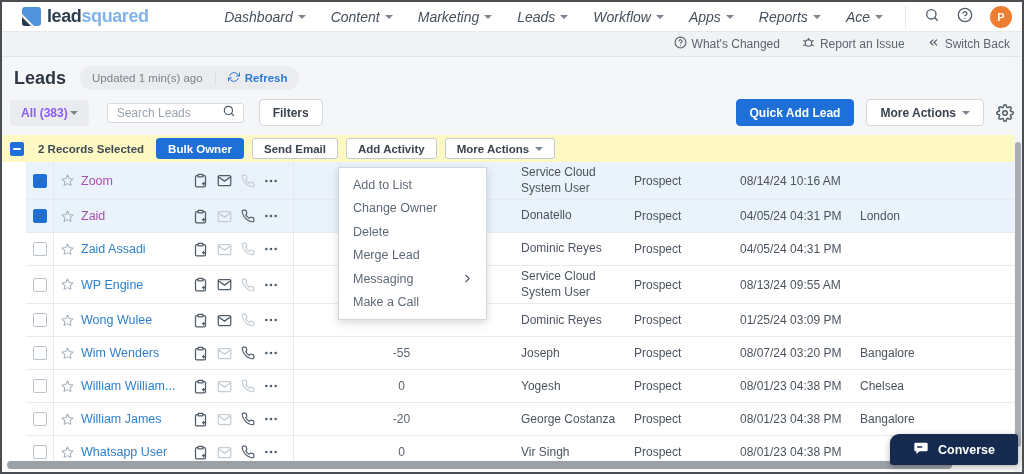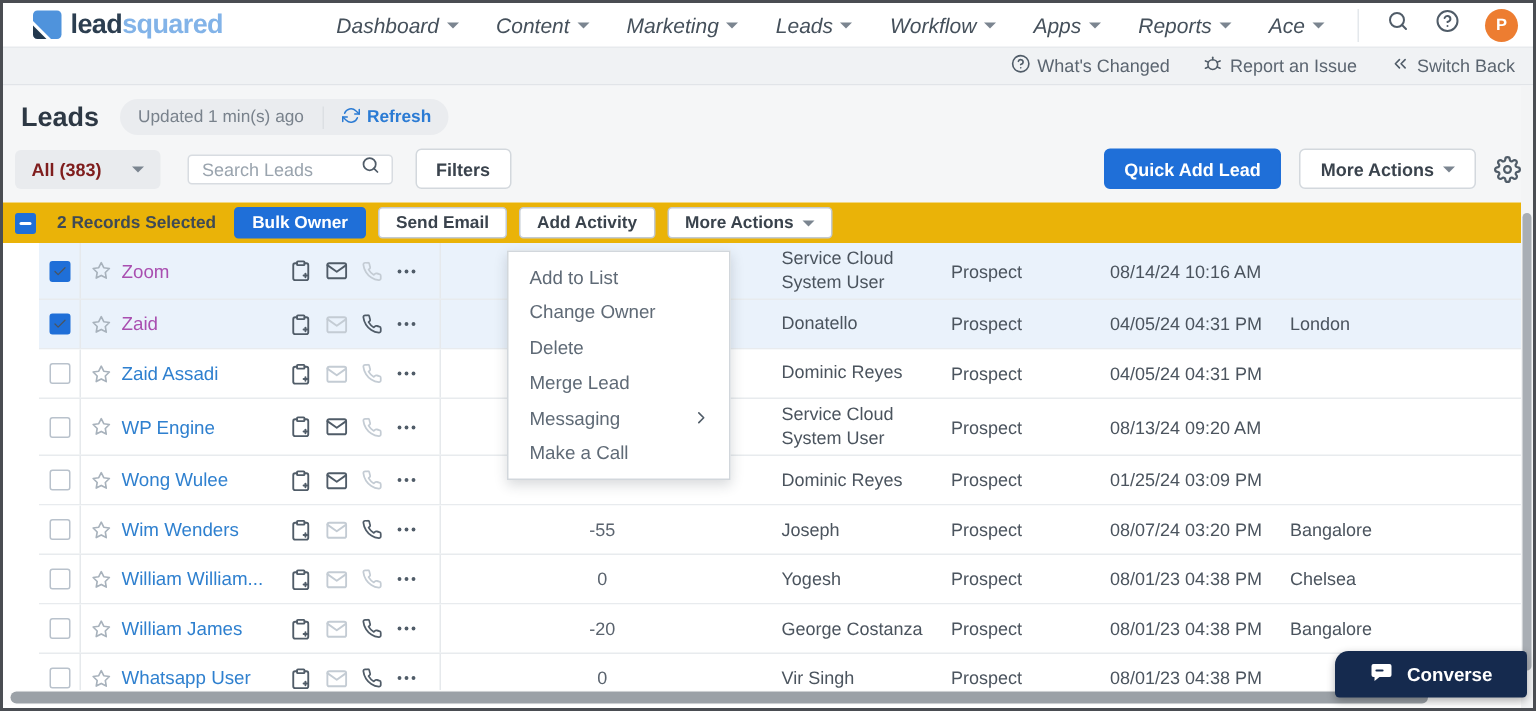--- a/index.html
+++ b/index.html
@@ -27,31 +27,31 @@
   .util-item{display:flex;align-items:center;gap:5px;cursor:pointer;}
 
   
   .pagehead{left:0;top:55px;width:1020px;height:78px;background:#f5f6f7;}
   .ph-row1{position:absolute;left:12px;top:9px;display:flex;align-items:center;gap:14px;}
   .ph-title{font-size:18px;font-weight:700;color:#2d3844;}
   .pill{display:flex;align-items:center;height:24px;background:#eaecef;border-radius:12px;font-size:11.5px;color:#79828c;overflow:hidden;}
   .pill-upd{padding:0 12px;}
   .pill-ref{display:flex;align-items:center;gap:5px;padding:0 12px;border-left:1px solid #dcdfe3;color:#2b7bd4;font-weight:600;cursor:pointer;}
   .ph-row2{position:absolute;left:8px;top:42px;right:8px;display:flex;align-items:center;}
-  .view-pill{display:flex;align-items:center;gap:20px;height:26px;padding:0 11px;background:#e9ebee;border-radius:4px;font-size:12px;font-weight:700;color:#7f1d1d;cursor:pointer;}
+  .view-pill{display:flex;align-items:center;gap:2px;height:26px;padding:0 11px;background:#e9ebee;border-radius:4px;font-size:12px;font-weight:700;color:#8b5cf6;cursor:pointer;}
   .searchbox{display:flex;align-items:center;width:137px;height:20px;background:#fff;border:1px solid #d8dce1;border-radius:3px;margin-left:18px;padding:0 7px;}
   .searchbox input{border:0;outline:0;flex:1;font-size:12px;color:#444;width:90px;background:transparent;}
   .searchbox input::placeholder{color:#9aa4ae;}
   .btn{display:flex;align-items:center;justify-content:center;gap:6px;height:27px;border-radius:4px;font-size:12px;font-weight:700;cursor:pointer;border:1px solid #d3d8dd;background:#fff;color:#3a434d;padding:0 13px;}
   .btn-filters{margin-left:15px;}
   .btn-primary{background:#1f6fd8;border-color:#1f6fd8;color:#fff;}
   .ph-right{margin-left:auto;display:flex;align-items:center;gap:12px;}
 
   
-  .ttoolbar{left:0;top:133px;width:1020px;height:27px;background:#eab308;display:flex;align-items:center;padding-left:8px;}
+  .ttoolbar{left:0;top:133px;width:1020px;height:27px;background:#fef9c3;display:flex;align-items:center;padding-left:8px;}
   .cb{width:14px;height:14px;border-radius:2px;border:1.5px solid #b9c2cc;background:#fff;display:flex;align-items:center;justify-content:center;flex:none;cursor:pointer;}
   .cb.on{background:#1f6fd8;border-color:#1f6fd8;}
   .cb .bar{width:8px;height:2px;background:#fff;border-radius:1px;}
   .sel-text{font-size:11.5px;font-weight:700;color:#3f4a55;margin-left:14px;}
   .tb-btn{height:21px;font-size:11.5px;padding:0 11px;margin-left:8px;border-radius:3px;}
   .tb-btn.first{margin-left:12px;}
   .tb-white{border-color:#c2cad2;}
 
   
   .tbody{left:0;top:160px;width:1012px;bottom:0;overflow:hidden;background:#fff;}
@@ -428,21 +428,21 @@
             <svg class="ic ic-dark" width="14" height="14" viewBox="0 0 24 24" fill="none" stroke="currentColor" stroke-width="2" stroke-linecap="round" stroke-linejoin="round">
               <circle cx="4" cy="12" r="2.2" fill="currentColor" stroke="none"></circle>
               <circle cx="12" cy="12" r="2.2" fill="currentColor" stroke="none"></circle>
               <circle cx="20" cy="12" r="2.2" fill="currentColor" stroke="none"></circle>
             </svg>
           </span>
     </div>
     <div class="cell c-score"></div>
     <div class="cell c-owner">Service Cloud System User</div>
     <div class="cell c-stage">Prospect</div>
-    <div class="cell c-date">08/13/24 09:20 AM</div>
+    <div class="cell c-date">08/13/24 09:55 AM</div>
     <div class="cell c-city"></div>
   </div>
       <div class="row">
     <div class="cell c-check">
           <div class="cb"></div>
         </div>
     <div class="cell c-star">
           <span class="star" style="display:flex">
             <svg class="ic " width="13" height="13" viewBox="0 0 24 24" fill="none" stroke="currentColor" stroke-width="2" stroke-linecap="round" stroke-linejoin="round">
               <polygon points="12 2 15.09 8.26 22 9.27 17 14.14 18.18 21.02 12 17.77 5.82 21.02 7 14.14 2 9.27 8.91 8.26"></polygon>

